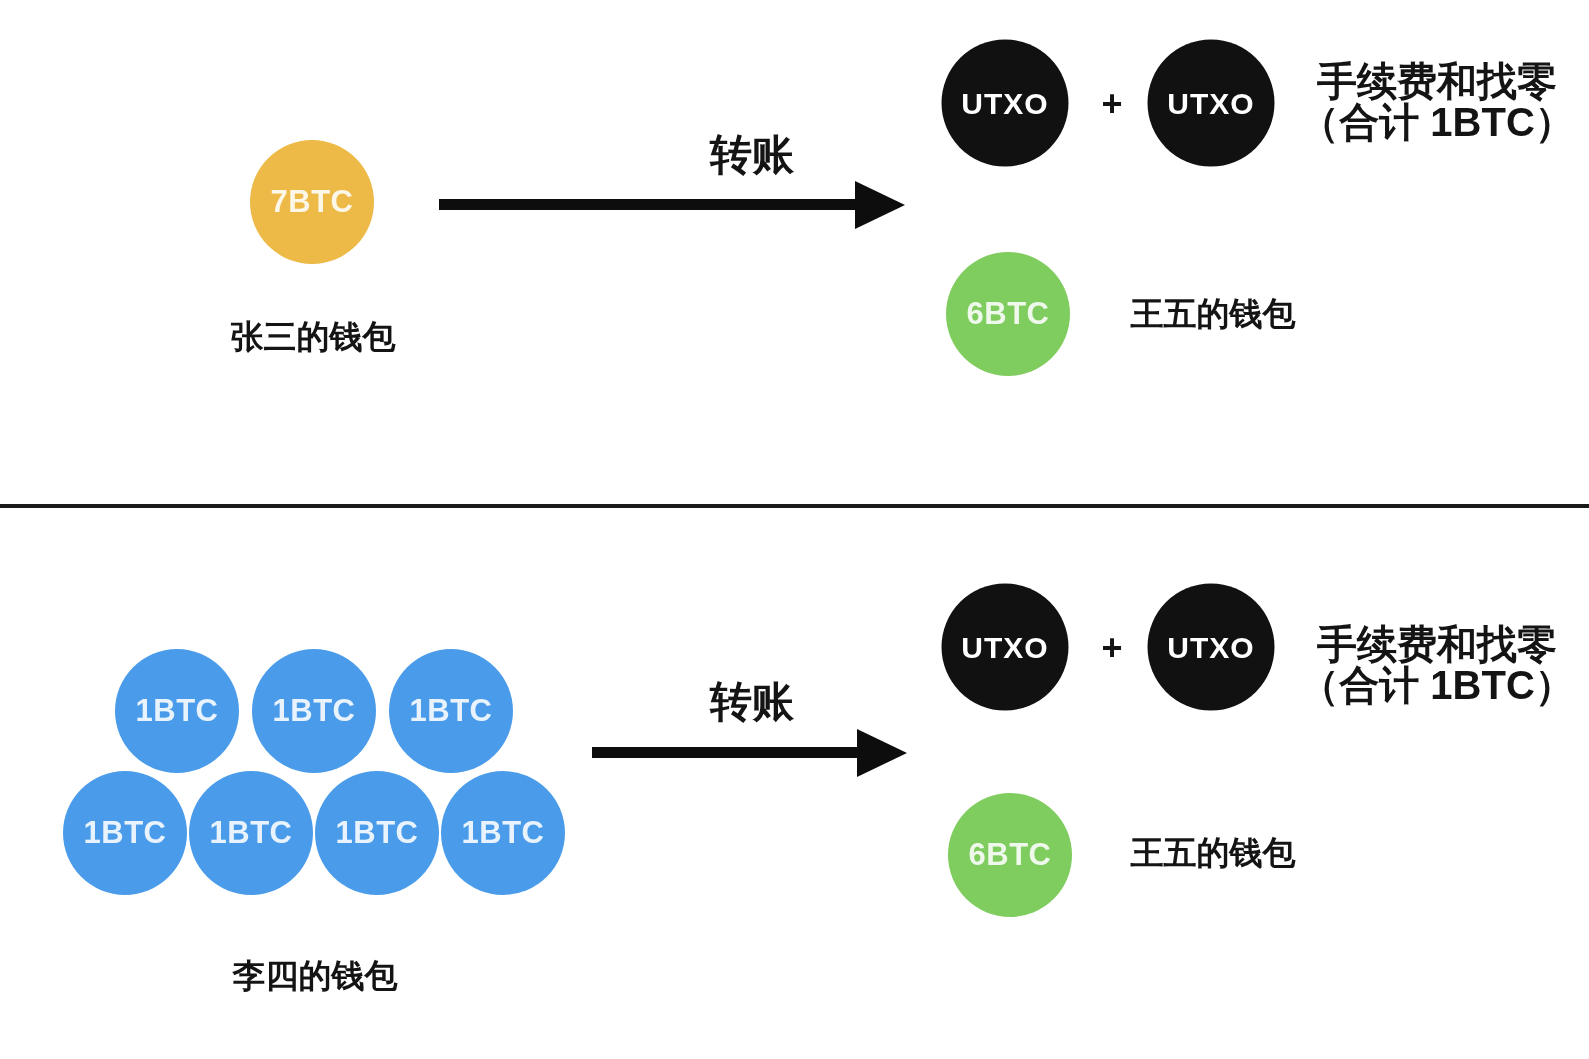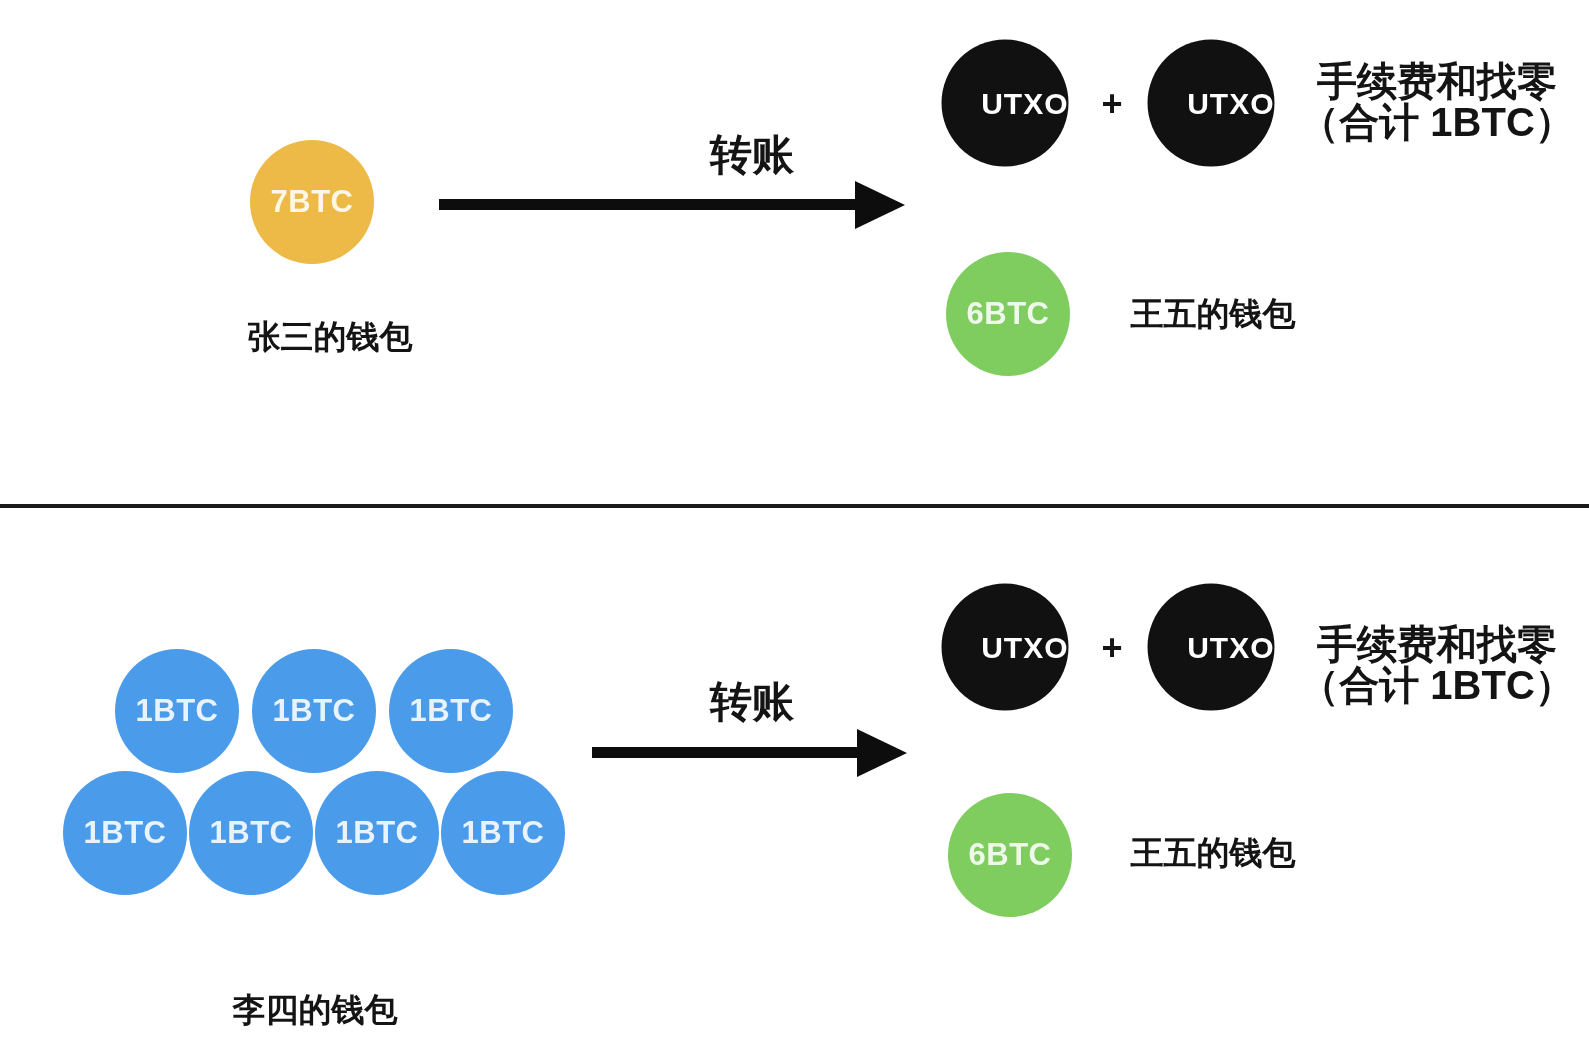--- a/index.html
+++ b/index.html
@@ -19,21 +19,21 @@
     position: absolute;
     transform: translate(-50%, -50%);
     border-radius: 50%;
     display: flex;
     align-items: center;
     justify-content: center;
     font-weight: bold;
   }
   .coin  { width: 124px; height: 124px; text-align: center; }
   .coin span { font-size: 31px; color: rgba(255,255,255,0.88); letter-spacing: 0.5px; }
-  .utxo  { width: 127px; height: 127px; justify-content: flex-end; }
+  .utxo  { width: 127px; height: 127px; }
   .utxo span { font-size: 30px; color: #ffffff; letter-spacing: 1px; font-weight: bold; }
 
   
   .wallet-label   { font-size: 33px; font-weight: bold; white-space: nowrap; }
   .transfer-label { font-size: 42px; font-weight: bold; white-space: nowrap; }
   .plus           { font-size: 36px; font-weight: bold; }
   .fee-note {
     position: absolute;
     transform: translateX(-50%);
     text-align: center;
@@ -57,21 +57,21 @@
 </style>
 </head>
 <body>
 
 <div class="canvas">
 
   <div class="circle coin" style="left: 312px; top: 202px; background-color: rgb(237, 185, 71);">
     <span>7BTC</span>
   </div>
 
-  <div class="abs wallet-label" style="left:330px; top:337px;text-align:right;">张三的钱包</div>
+  <div class="abs wallet-label" style="left:313px; top:337px;text-align:right;">张三的钱包</div>
 
   <div class="abs transfer-label" style="left:752px; top:155px;">转账</div>
 
   <div class="arrow-line" style="left:439px; top:199px; width:421px;"></div>
   <div class="arrow-head" style="left:855px; top:181px;"></div>
 
   <div class="circle utxo" style="left: 1005px; top: 103px; background-color: rgb(17, 17, 17);">
     <span>UTXO</span>
   </div>
 
@@ -109,21 +109,21 @@
   <div class="circle coin" style="left: 251px; top: 833px; background-color: rgb(74, 156, 234);">
     <span>1BTC</span>
   </div>
   <div class="circle coin" style="left: 377px; top: 833px; background-color: rgb(74, 156, 234);">
     <span>1BTC</span>
   </div>
   <div class="circle coin" style="left: 503px; top: 833px; background-color: rgb(74, 156, 234);">
     <span>1BTC</span>
   </div>
 
-  <div class="abs wallet-label" style="left:315px; top:1010px;">李四的钱包</div>
+  <div class="abs wallet-label" style="left:315px; top:976px;">李四的钱包</div>
 
   <div class="abs transfer-label" style="left:752px; top:702px;">转账</div>
 
   <div class="arrow-line" style="left:592px; top:747px; width:270px;"></div>
   <div class="arrow-head" style="left:857px; top:729px;"></div>
 
   <div class="circle utxo" style="left: 1005px; top: 647px; background-color: rgb(17, 17, 17);">
     <span>UTXO</span>
   </div>
 

